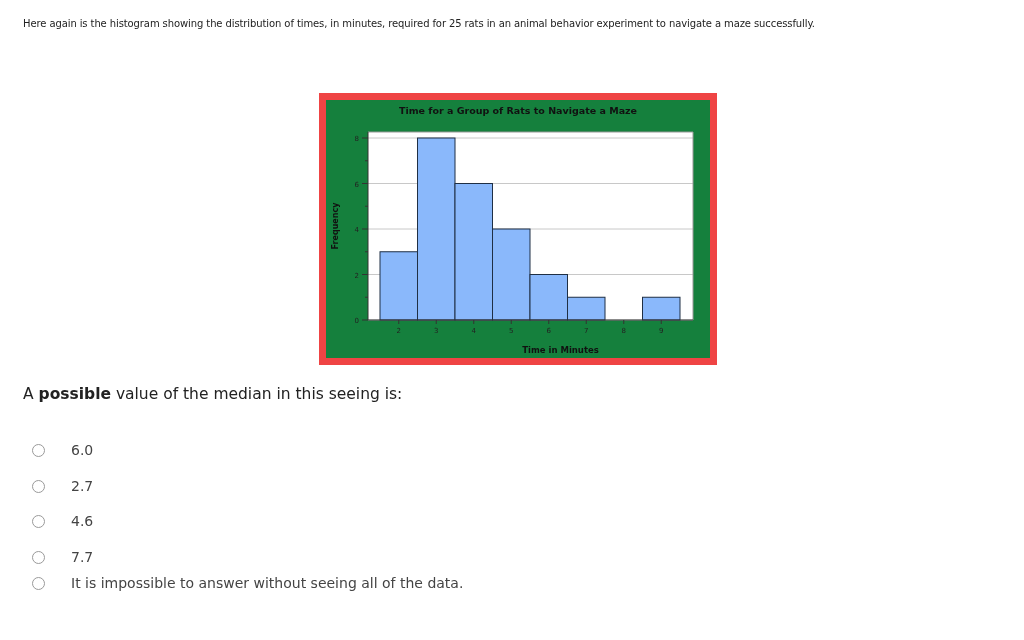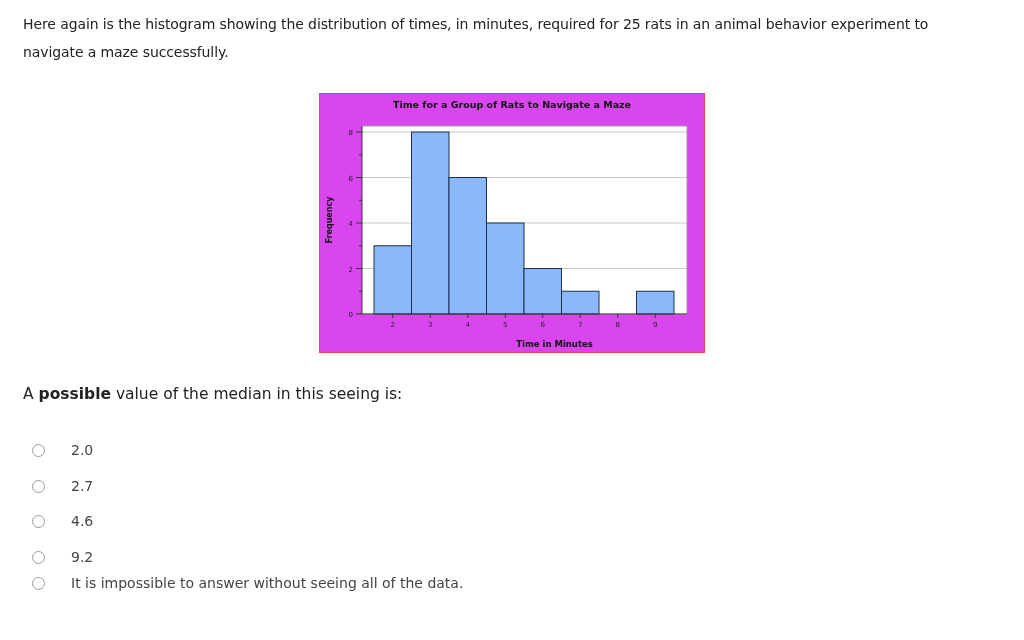--- a/index.html
+++ b/index.html
@@ -1,18 +1,18 @@
 <!DOCTYPE html>
 <html><head>
 <meta charset="utf-8">
 <style>
   html, body { margin:0; padding:0; background:#ffffff; }
   body { width:1024px; height:640px; position:relative; overflow:hidden; font-family:"DejaVu Sans","Liberation Sans",sans-serif; color:#222; }
-  .intro { position:absolute; left:23px; top:10px; width:960px; font-size:14px; line-height:28px; color:#222; letter-spacing:-0.1px; }
-  .chart-box { position:absolute; left:319px; top:93px; width:384px; height:258px; border:1px solid #ef4444; background:#d946ef; }
+  .intro { position:absolute; left:23px; top:10px; width:960px; font-size:10px; line-height:28px; color:#222; letter-spacing:-0.1px; }
+  .chart-box { position:absolute; left:319px; top:93px; width:384px; height:258px; border:7px solid #ef4444; background:#15803d; }
   .chart-title { position:absolute; left:0; top:5px; width:100%; text-align:center; font-size:9.5px; font-weight:bold; font-family:"DejaVu Sans",sans-serif; color:#111; }
   .question { position:absolute; left:23px; top:385px; font-size:15.5px; color:#222; }
   .question b { font-weight:bold;margin-top:44px; }
   .options { position:absolute; left:0; top:436px; width:600px; }
   .option { position:absolute; left:0; height:28px; width:600px; display:flex; align-items:center; cursor:pointer; }
   .radio { position:absolute; left:32px; width:13px; height:13px; border:1px solid #9a9a9a; border-radius:50%; background:#fff; box-sizing:border-box; }
   .opt-label { position:absolute; left:71px; font-size:14px; color:#444; }
   svg text { font-family:"DejaVu Sans",sans-serif; }
 </style>
 </head>
@@ -73,31 +73,31 @@
       <text x="234.5" y="253" font-size="8.5" font-weight="bold" text-anchor="middle" fill="#111">Time in Minutes</text>
       <text x="0" y="0" font-size="8" font-weight="bold" text-anchor="middle" fill="#111" transform="translate(12,126) rotate(-90)">Frequency</text>
     </svg>
 </div>
 
 <div class="question"><span>A </span><b>possible</b><span> value of the median in this seeing is:</span></div>
 
 <div class="options">
   <div class="option" style="top:0px">
     <span class="radio"></span>
-    <span class="opt-label">2.0</span>
+    <span class="opt-label">6.0</span>
   </div>
   <div class="option" style="top:36px">
     <span class="radio"></span>
     <span class="opt-label">2.7</span>
   </div>
   <div class="option" style="top:71px">
     <span class="radio"></span>
     <span class="opt-label">4.6</span>
   </div>
   <div class="option" style="top:107px">
     <span class="radio"></span>
-    <span class="opt-label">9.2</span>
+    <span class="opt-label">7.7</span>
   </div>
   <div class="option" style="top:133px">
     <span class="radio"></span>
     <span class="opt-label">It is impossible to answer without seeing all of the data.</span>
   </div>
 </div>
 
 </body></html>

